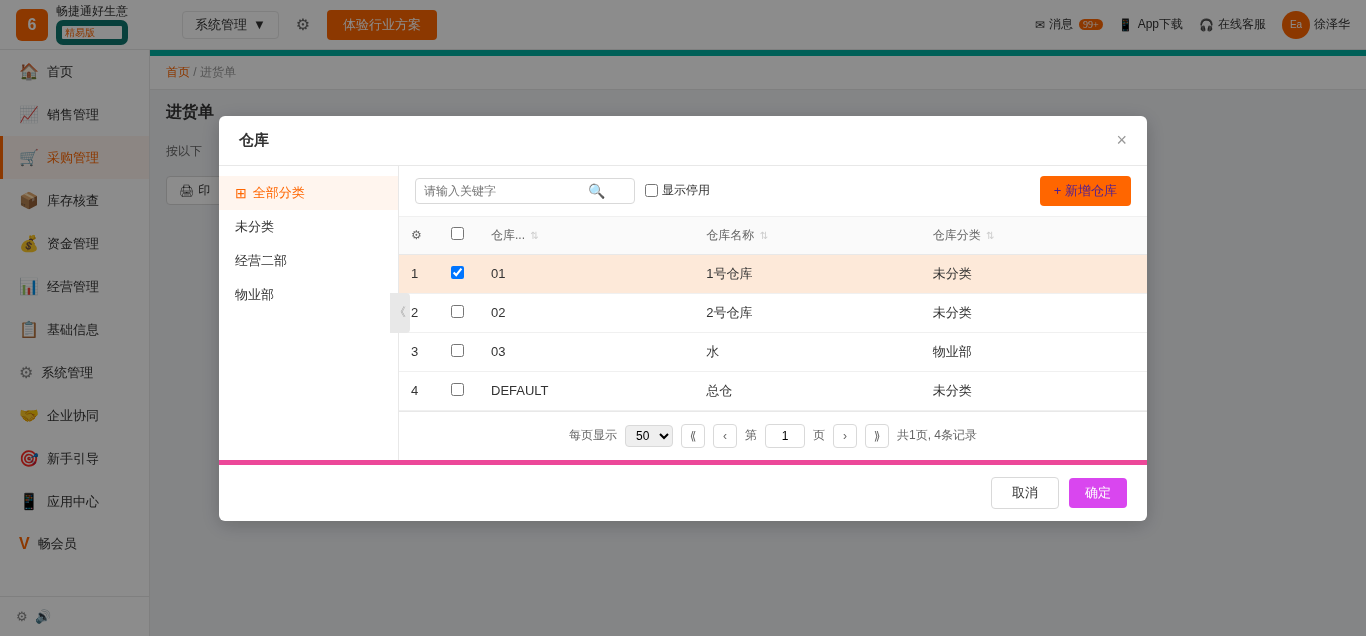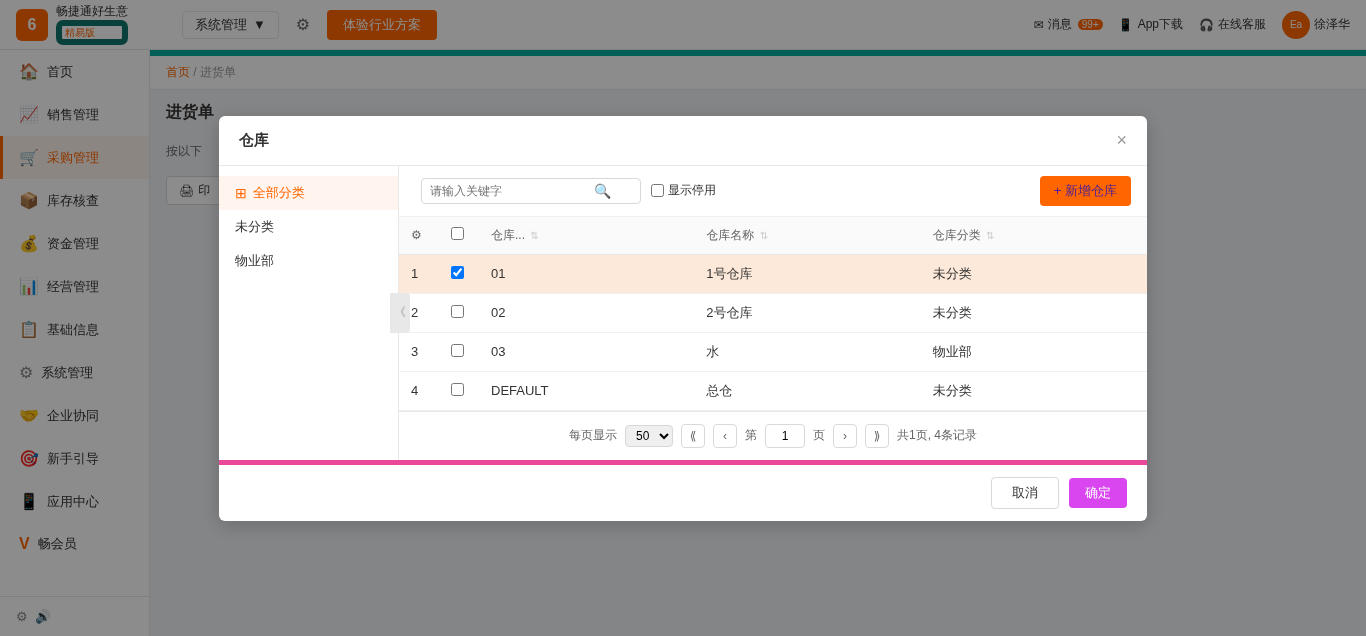--- a/index.html
+++ b/index.html
@@ -49,21 +49,21 @@
     .header-right {
       margin-left: auto;
       display: flex; align-items: center; gap: 16px;
     }
     .header-right-item {
       display: flex; align-items: center; gap: 4px;
       color: #333; font-size: 12px; cursor: pointer;
     }
     .notif-badge {
       background: #f60; color: #fff; border-radius: 8px;
-      font-size: 10px; padding: 0 4px; margin-left: 2px;
+      font-size: 10px; padding: 0 4px; margin-left: 2px; font-family: Liberation Serif, serif;
     }
     .user-avatar {
       width: 28px; height: 28px; border-radius: 50%;
       background: #f60; display: flex; align-items: center; justify-content: center;
       color: #fff; font-size: 11px;
     }
 
     
     .layout {
       display: flex;
@@ -202,21 +202,21 @@
     }
     .content-toolbar {
       padding: 10px 16px;
       display: flex; align-items: center; gap: 10px;
       border-bottom: 1px solid #f0f0f0;
     }
     .search-box {
       display: flex; align-items: center;
       border: 1px solid #d9d9d9; border-radius: 4px;
       padding: 4px 8px; gap: 4px;
-      width: 220px; background: #fff; margin-left: 6px;
+      width: 220px; background: #fff;
     }
     .search-box input {
       border: none; outline: none; font-size: 12px; color: #333;
       width: 160px; background: transparent;
     }
     .search-icon { color: #999; font-size: 14px; cursor: pointer; }
     .checkbox-label {
       display: flex; align-items: center; gap: 4px;
       font-size: 12px; color: #333; cursor: pointer;
     }
@@ -463,20 +463,23 @@
 
     <div class="modal-body">
 
       <div class="category-panel">
         <div class="category-item active">
           <span class="cat-icon">⊞</span>
           <span>全部分类</span>
         </div>
         <div class="category-item">
           <span>未分类</span>
+        </div>
+        <div class="category-item">
+          <span>经营二部</span>
         </div>
         <div class="category-item">
           <span>物业部</span>
         </div>
         <div class="collapse-btn">《</div>
       </div>
 
       <div class="content-panel">
 
         <div class="content-toolbar">

